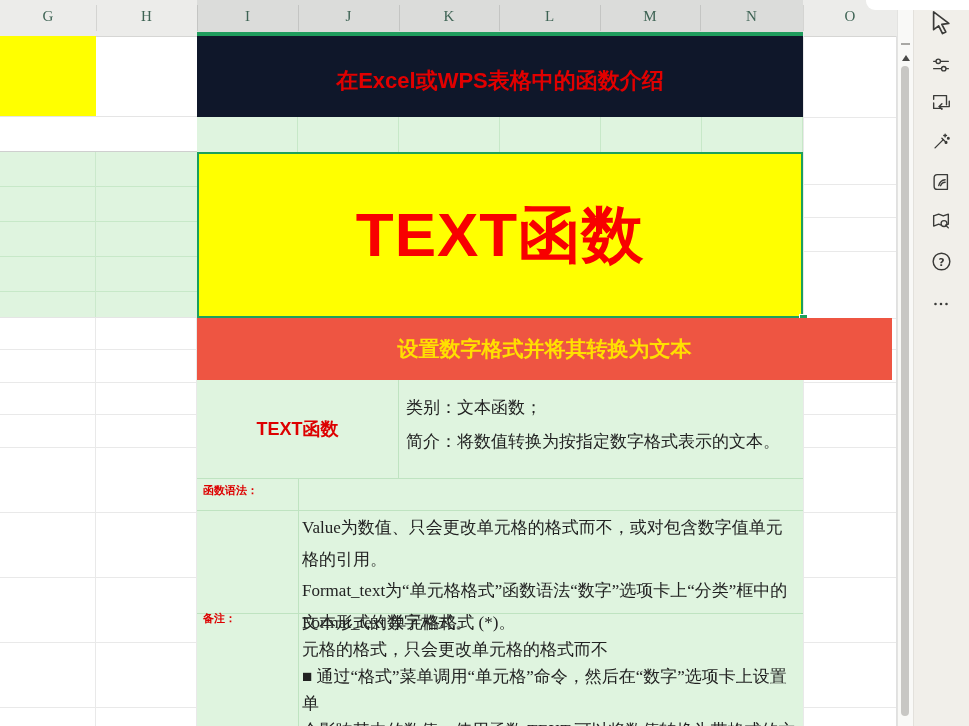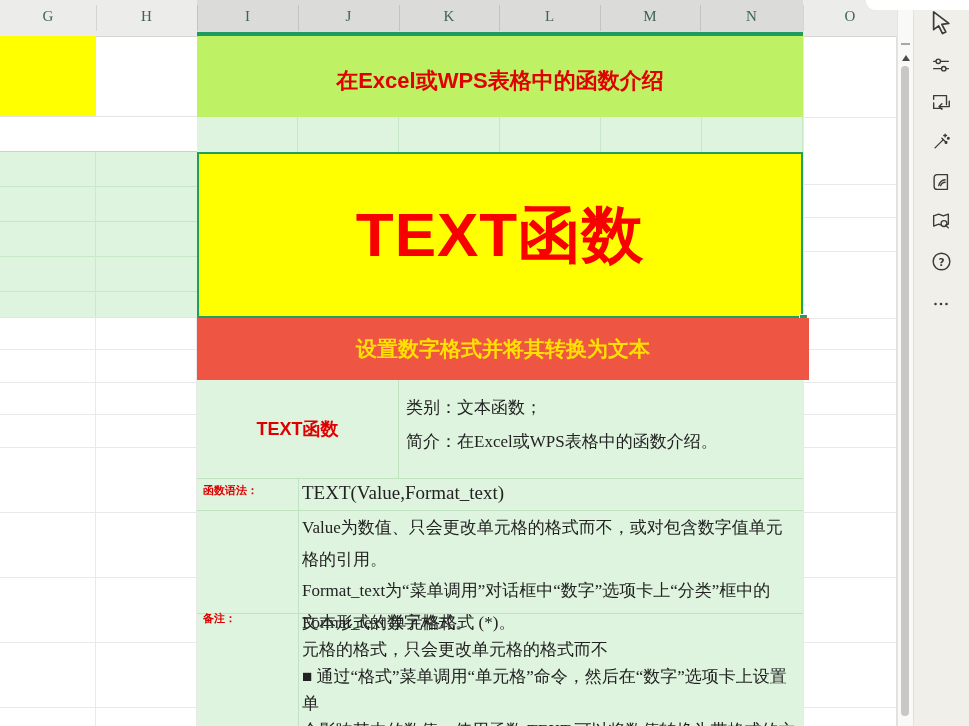--- a/index.html
+++ b/index.html
@@ -15,29 +15,29 @@
   .hsep{position:absolute;top:5px;width:1px;height:26px;background:rgba(0,0,0,0.10);}
   
   .sheet{position:absolute;left:0;top:36px;width:897px;height:690px;background:#fff;}
   .grid-v{position:absolute;width:1px;background:#E9E9E9;}
   .grid-h{position:absolute;height:1px;background:#E5E5E5;}
   .green{background:#DFF4DF;}
   .rep-h-325{background-image:repeating-linear-gradient(to bottom,transparent 0 31.5px,#E9E9E9 31.5px 32.5px);}
   .rep-h-335{background-image:repeating-linear-gradient(to bottom,transparent 0 32.5px,#E9E9E9 32.5px 33.5px);}
   .rep-hg-35{background-image:repeating-linear-gradient(to bottom,transparent 0 34px,#C7E8C8 34px 35px);}
   .rep-vg-100{background-image:repeating-linear-gradient(90deg,transparent 0 100px,#C7E8C8 100px 101px);}
-  .banner1{position:absolute;left:197px;top:36px;width:606px;height:89px;background:#bef264;
+  .banner1{position:absolute;left:197px;top:36px;width:606px;height:89px;background:#0f172a;
            display:flex;align-items:center;justify-content:center;}
   .banner1 span{font-size:22px;font-weight:bold;color:#E10000;}
   .gcell{position:absolute;left:0;top:36px;width:96px;height:81px;background:#FFFF00;}
   .bigcell{position:absolute;left:197px;top:152px;width:606px;height:166px;background:#FFFF00;
            border:2px solid #1CA05C;box-sizing:border-box;display:flex;align-items:center;justify-content:center;}
   .bigcell span{font-size:62px;font-weight:bold;color:#F80000;letter-spacing:1px;}
   .handle{position:absolute;left:799px;top:314px;width:7px;height:7px;background:#1CA05C;border:1px solid #fff;}
-  .banner2{position:absolute;left:197px;top:318px;width:612px;height:62px;background:#EE5542;
+  .banner2{position:absolute;left:197px;top:318px;width:695px;height:62px;background:#EE5542;
            display:flex;align-items:center;justify-content:center;}
   .banner2 span{font-size:21px;font-weight:bold;color:#FFE000;}
   .tbl{position:absolute;left:197px;top:380px;width:606px;height:346px;background:#DFF4DF;}
   .tbl .vline{position:absolute;width:1px;background:#BFE3C1;}
   .tbl .hline{position:absolute;left:0;width:606px;height:1px;background:#BFE3C1;}
   .redlbl{font-size:11px;font-weight:bold;color:#DD0000;}
   .serif{font-family:"Liberation Serif",serif;color:#222;}
   .lines17{font-size:17px;}
   .row1lbl{position:absolute;left:0;top:0;width:201px;height:98px;display:flex;align-items:center;justify-content:center;
            font-size:18px;}
@@ -117,29 +117,28 @@
   <div class="tbl">
     <div class="vline" style="left:201px;top:0;height:98px"></div>
     <div class="vline" style="left:101px;top:98px;height:248px"></div>
     <div class="hline" style="top:98px"></div>
     <div class="hline" style="top:130px"></div>
     <div class="hline" style="top:233px"></div>
 
     <div class="row1lbl redlbl">TEXT函数</div>
     <div class="abs serif lines17" style="left:209px;top:11px;width:392px;line-height:34px">
       <div>类别：文本函数；</div>
-      <div>简介：在Excel或WPS表格中的函数介绍。</div>
+      <div>简介：将数值转换为按指定数字格式表示的文本。</div>
     </div>
 
     <div class="abs redlbl" style="left:6px;top:103px">函数语法：</div>
-    <div class="abs serif" style="left:105px;top:102px;font-size:19px">TEXT(Value,Format_text)</div>
 
     <div class="abs serif lines17" style="left:105px;top:132px;width:497px;line-height:31.5px">
       <div>Value为数值、只会更改单元格的格式而不，或对包含数字值单元格的引用。</div>
-      <div>Format_text为“菜单调用”对话框中“数字”选项卡上“分类”框中的</div>
+      <div>Format_text为“单元格格式”函数语法“数字”选项卡上“分类”框中的</div>
       <div>文本形式的数字格式。</div>
     </div>
 
     <div class="abs redlbl" style="left:6px;top:231px">备注：</div>
     <div class="abs serif lines17" style="left:105px;top:229px;width:500px;line-height:27px">
       <div>Format_text 单元格格式 (*)。</div>
       <div>元格的格式，只会更改单元格的格式而不</div>
       <div>■ 通过“格式”菜单调用“单元格”命令，然后在“数字”选项卡上设置单</div>
       <div>会影响其中的数值。使用函数 TEXT 可以将数值转换为带格式的文本，而其</div>
 

